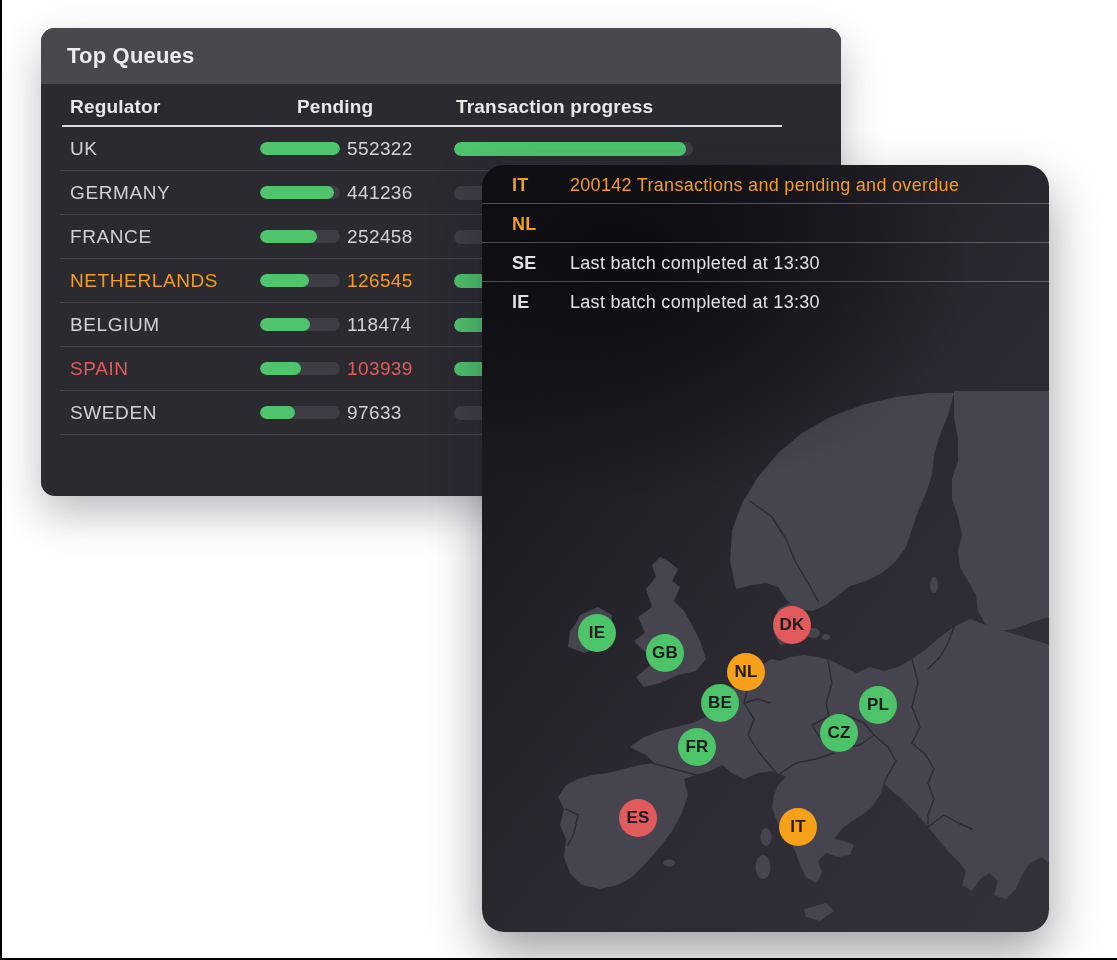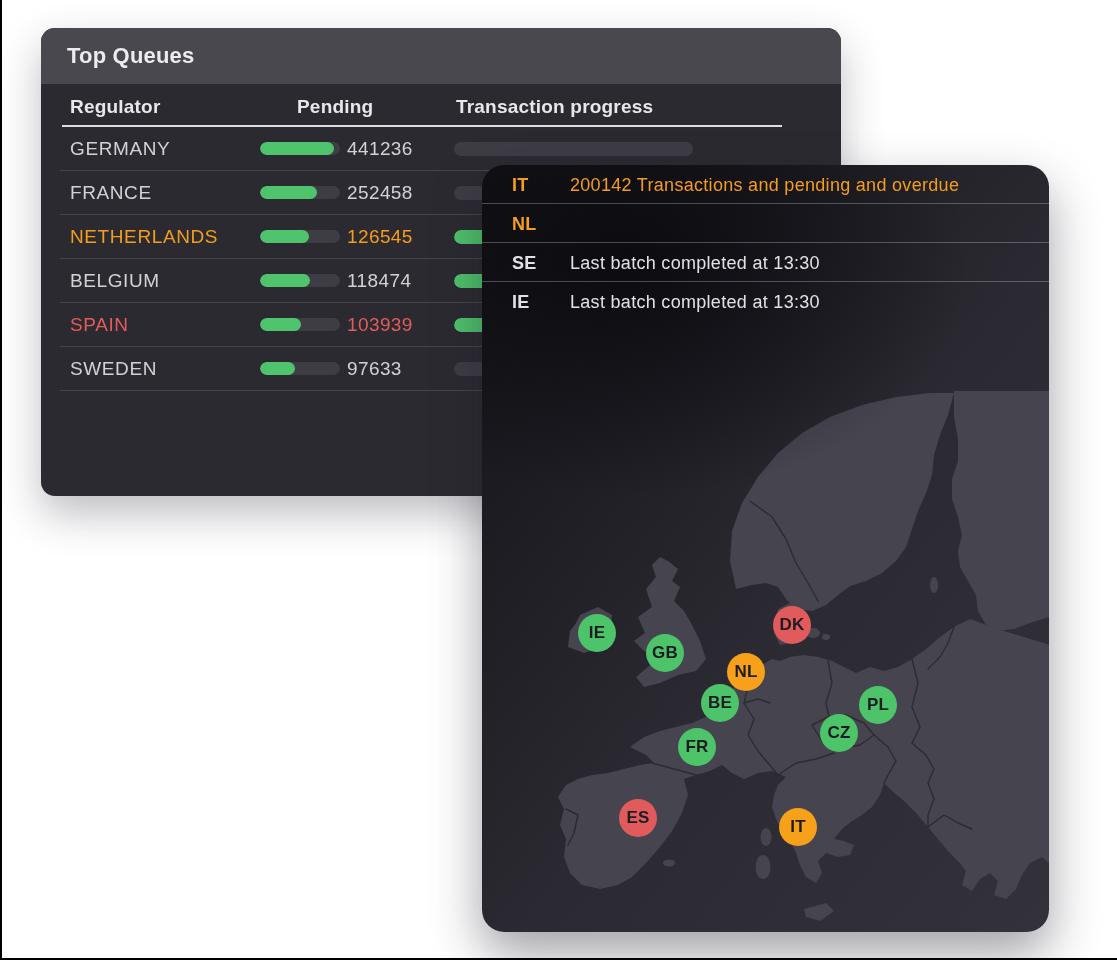--- a/index.html
+++ b/index.html
@@ -96,20 +96,30 @@
     <div class="tq-header">
       <div class="tq-title">Top Queues</div>
     </div>
     <div class="tq-colrow">
       <span class="col-reg">Regulator</span>
       <span class="col-pend">Pending</span>
       <span class="col-prog">Transaction progress</span>
     </div>
     <div class="tq-underline"></div>
     <div class="tq-rows" id="tq-rows">
+        <div class="tq-row sev-normal">
+          <span class="tq-reg">UK</span>
+          <span class="tq-bar">
+            <span class="fill" style="width: 100%;"></span>
+          </span>
+          <span class="tq-val">552322</span>
+          <span class="tq-prog">
+            <span class="fill" style="width: 97%;"></span>
+          </span>
+        </div>
         <div class="tq-row sev-normal">
           <span class="tq-reg">GERMANY</span>
           <span class="tq-bar">
             <span class="fill" style="width: 93%;"></span>
           </span>
           <span class="tq-val">441236</span>
           <span class="tq-prog">
             <span class="fill" style="width: 0%;"></span>
           </span>
         </div>

